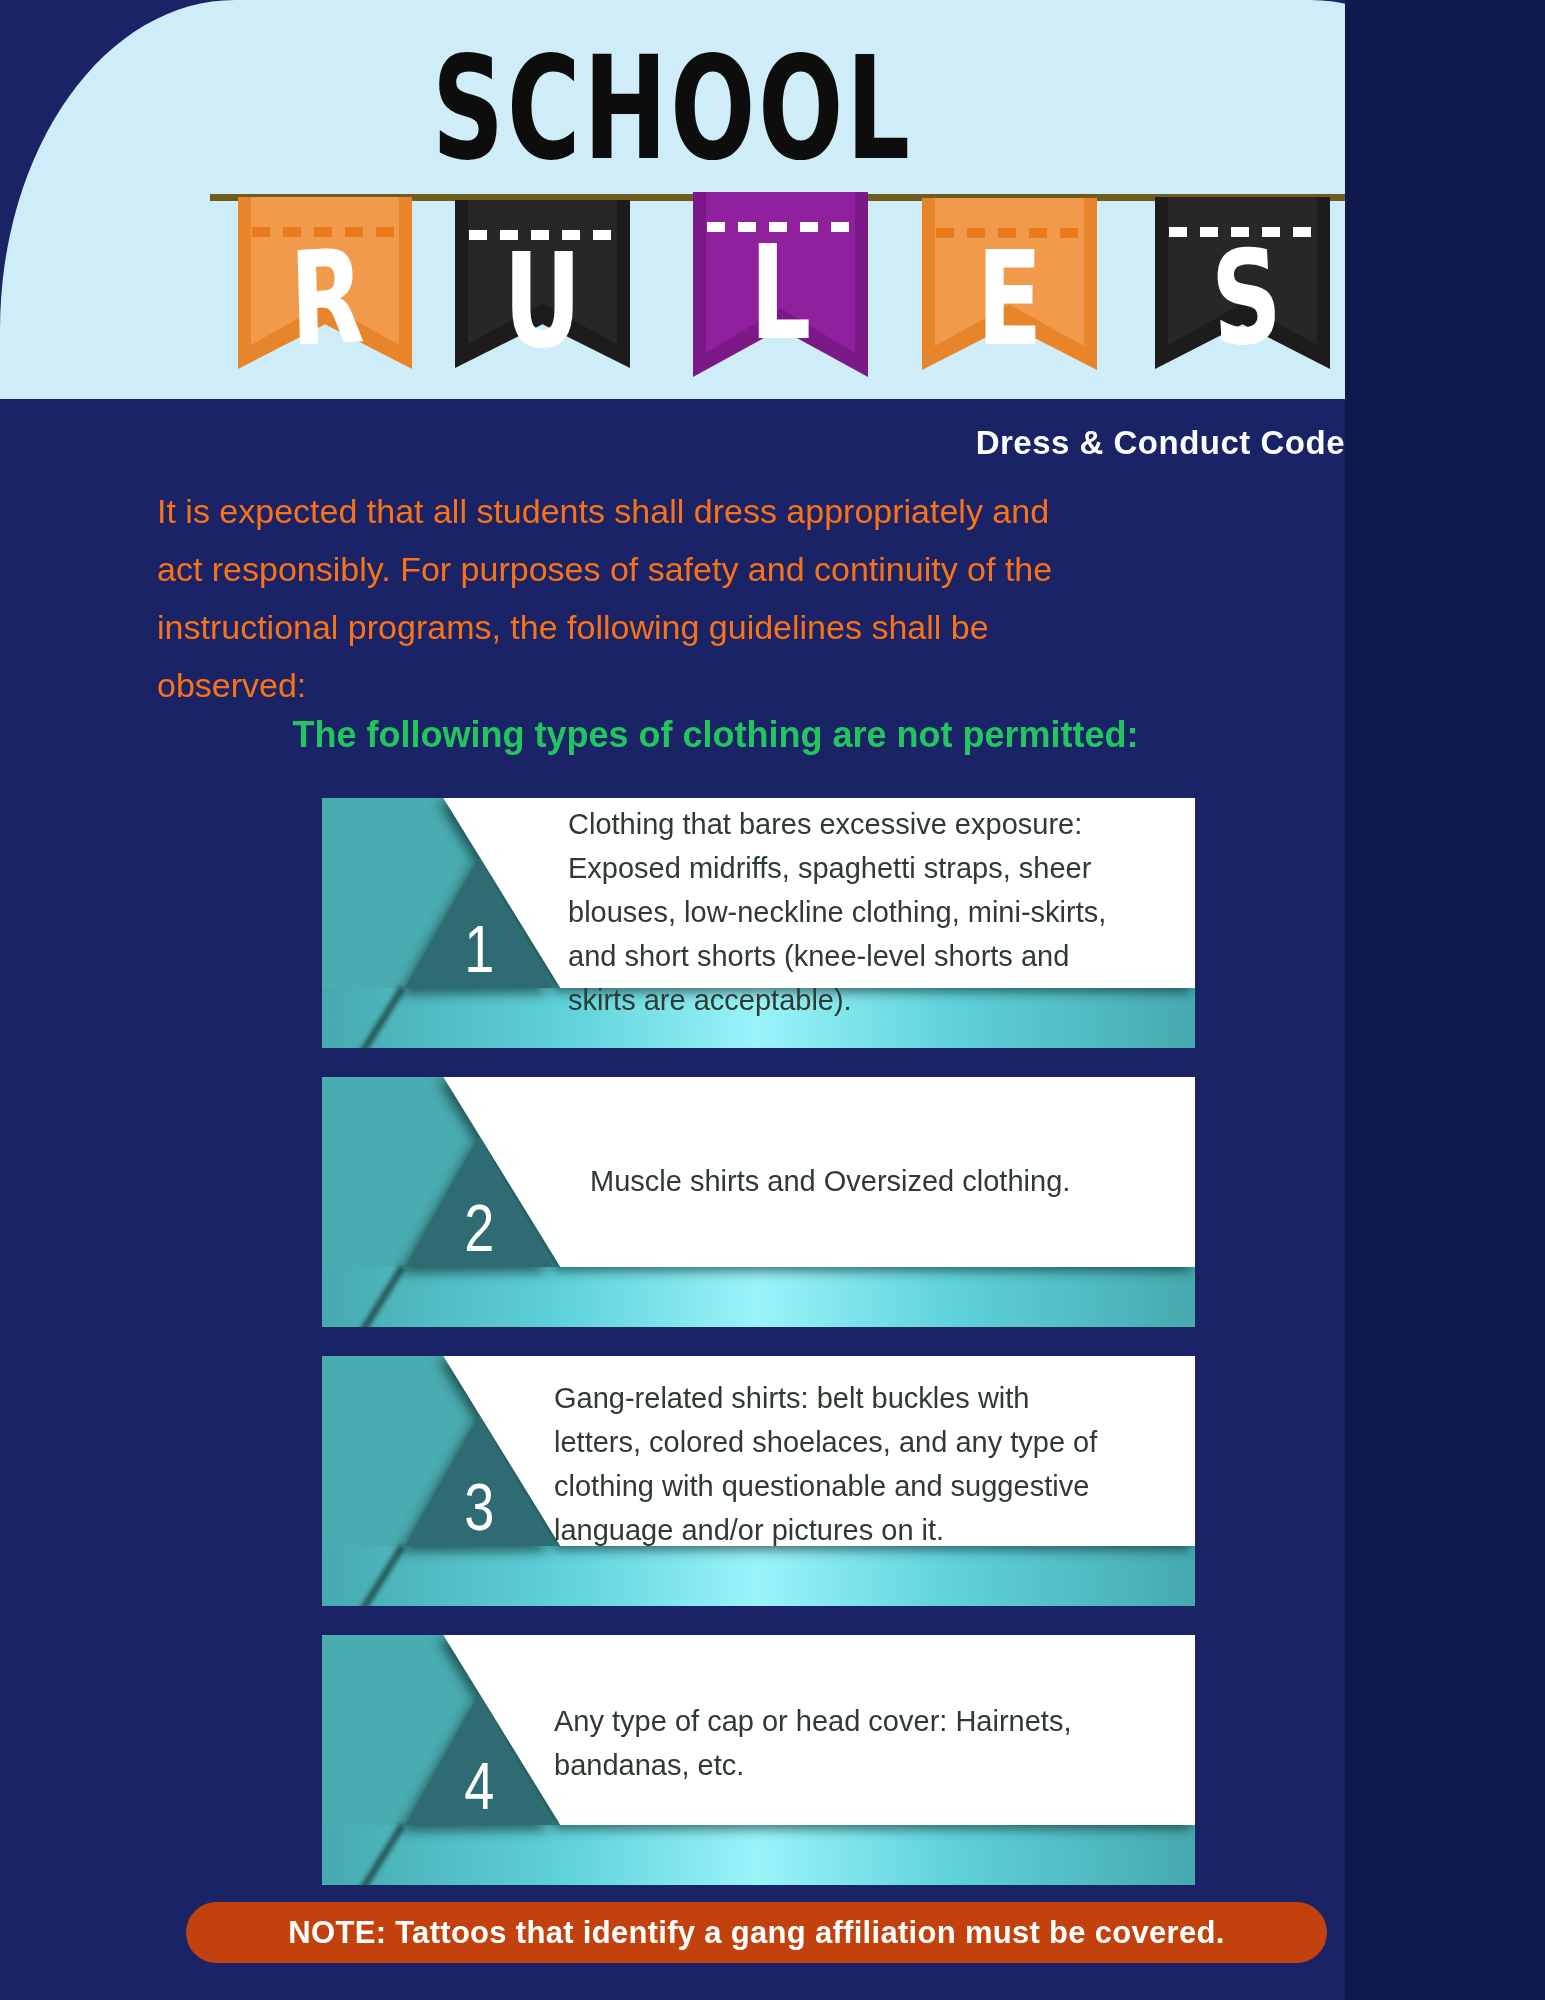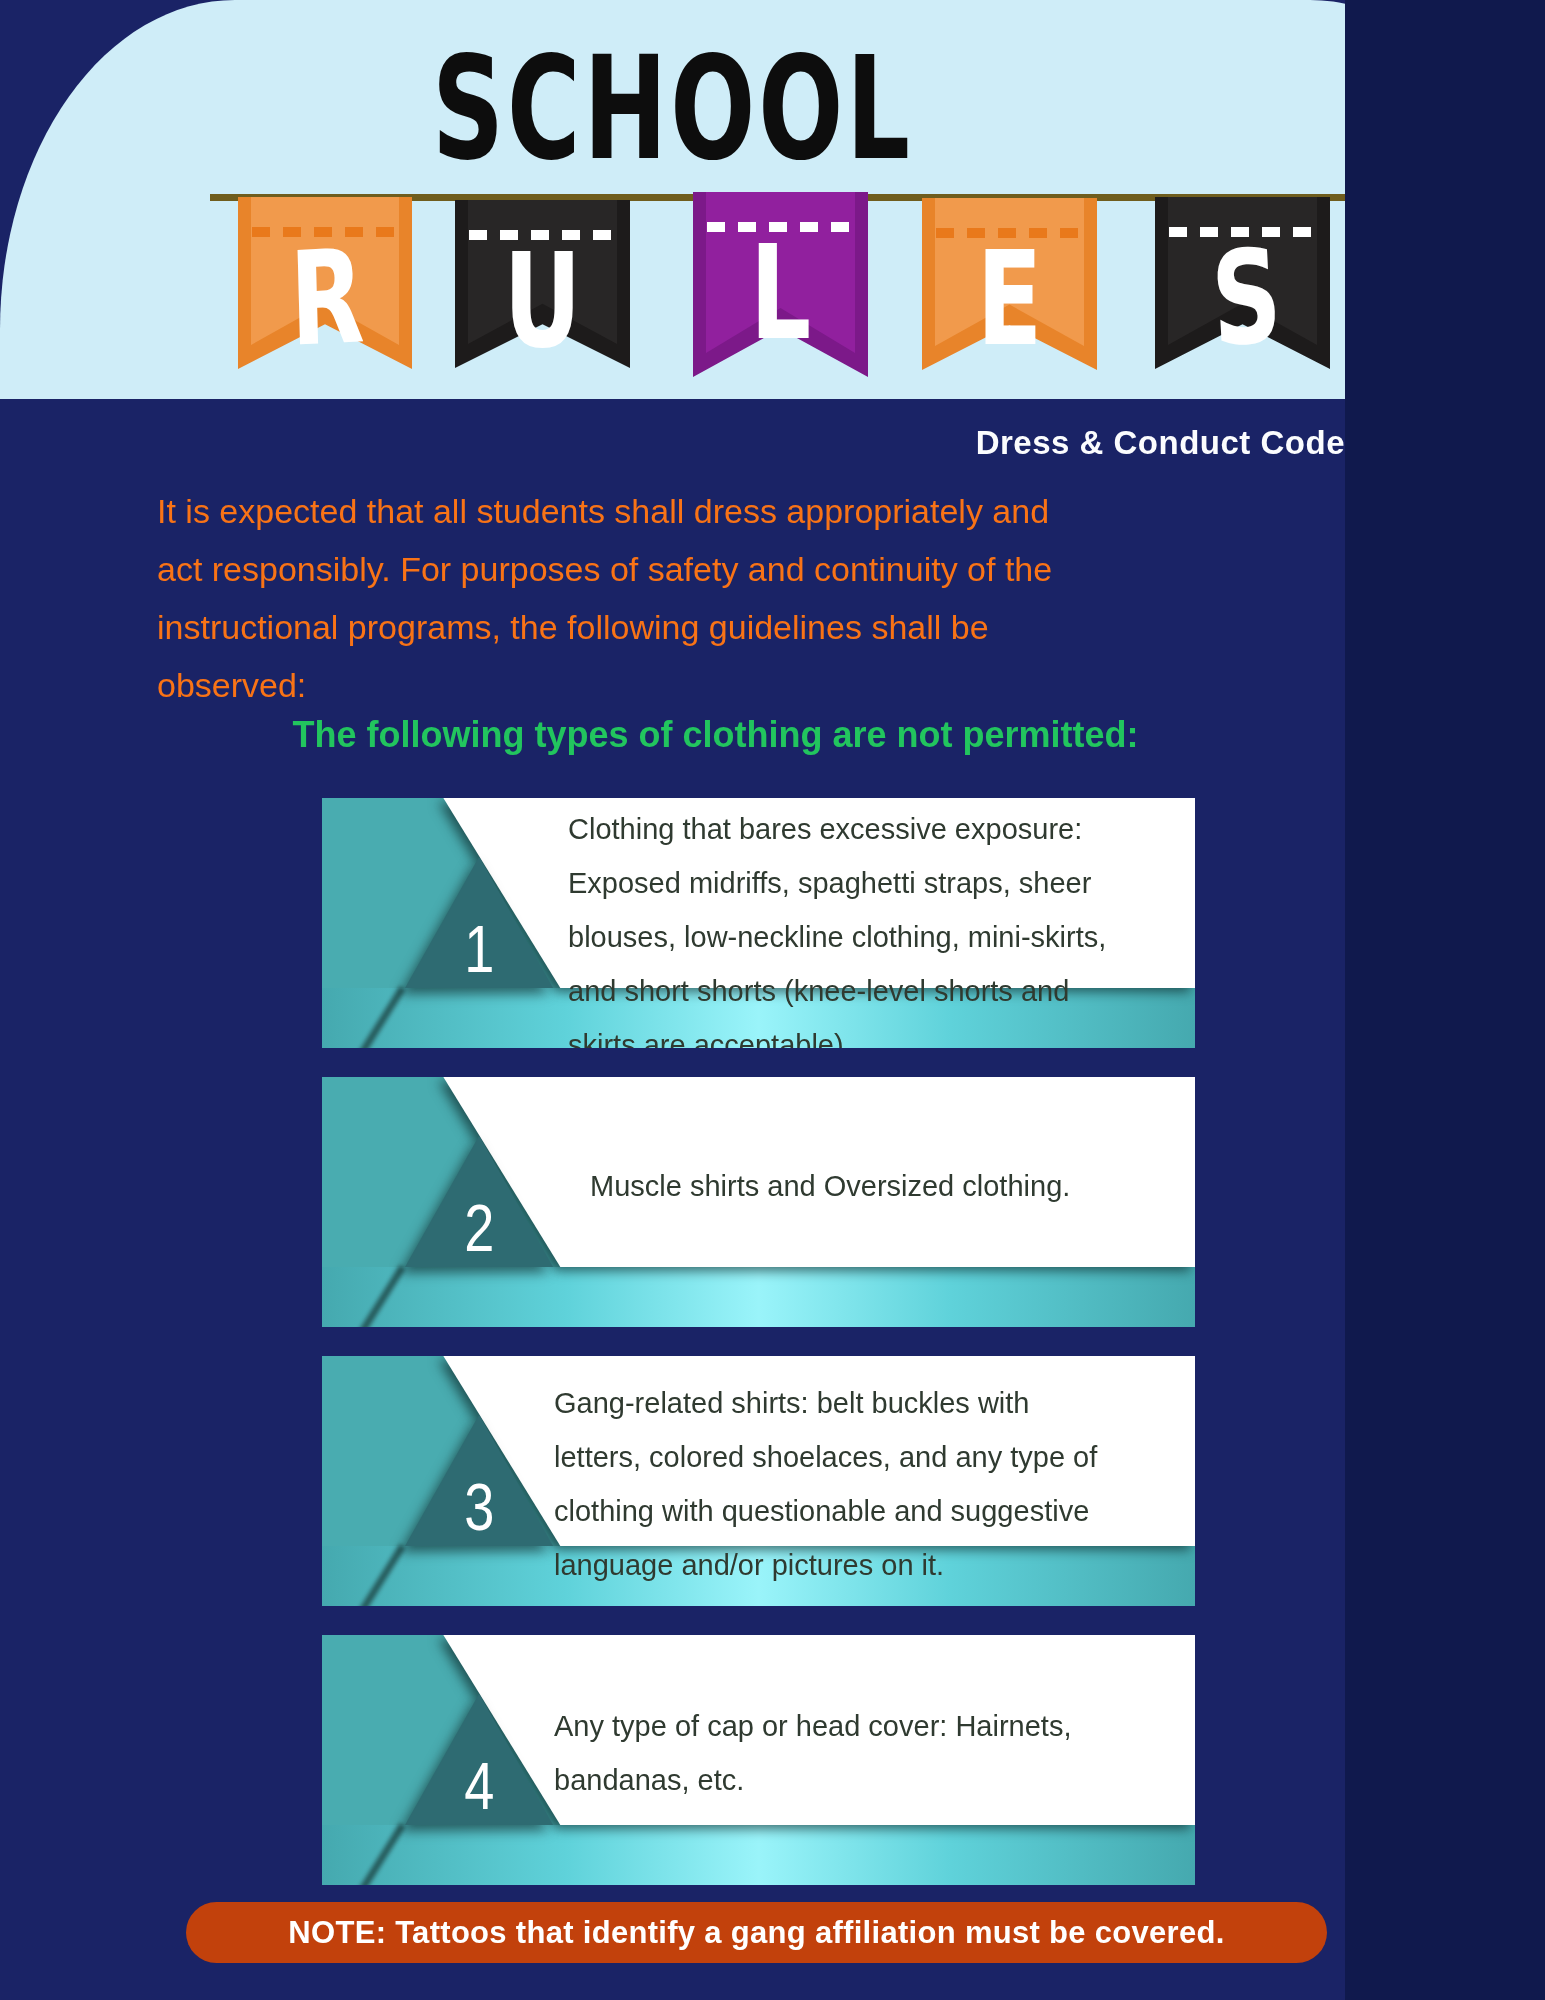--- a/index.html
+++ b/index.html
@@ -79,21 +79,21 @@
     color:#fff;font-size:66px;line-height:1;padding-bottom:6px;
     font-family:"Liberation Sans",sans-serif;transform:scaleX(.82);
   }
   .card .flap{
     position:absolute;left:8.8%;top:76%;width:7px;height:78px;
     background:rgba(8,18,14,.55);transform:rotate(32deg);
     transform-origin:top center;filter:blur(2px);
   }
   .rule-text{
     position:absolute;right:25px;color:#2F3A30;
-    font-size:29px;line-height:54px;white-space:pre-line;
+    font-size:29px;line-height:44px;white-space:pre-line;
   }
   .c1 .rule-text{left:246px;top:4px;}
   .c2 .rule-text{left:268px;top:82px;}
   .c3 .rule-text{left:232px;top:20px;}
   .c4 .rule-text{left:232px;top:64px;}
   
   .note-pill{
     position:absolute;left:186px;top:1902px;width:1141px;height:61px;
     background:#c2410c;border-radius:31px;
     display:flex;align-items:center;justify-content:center;

